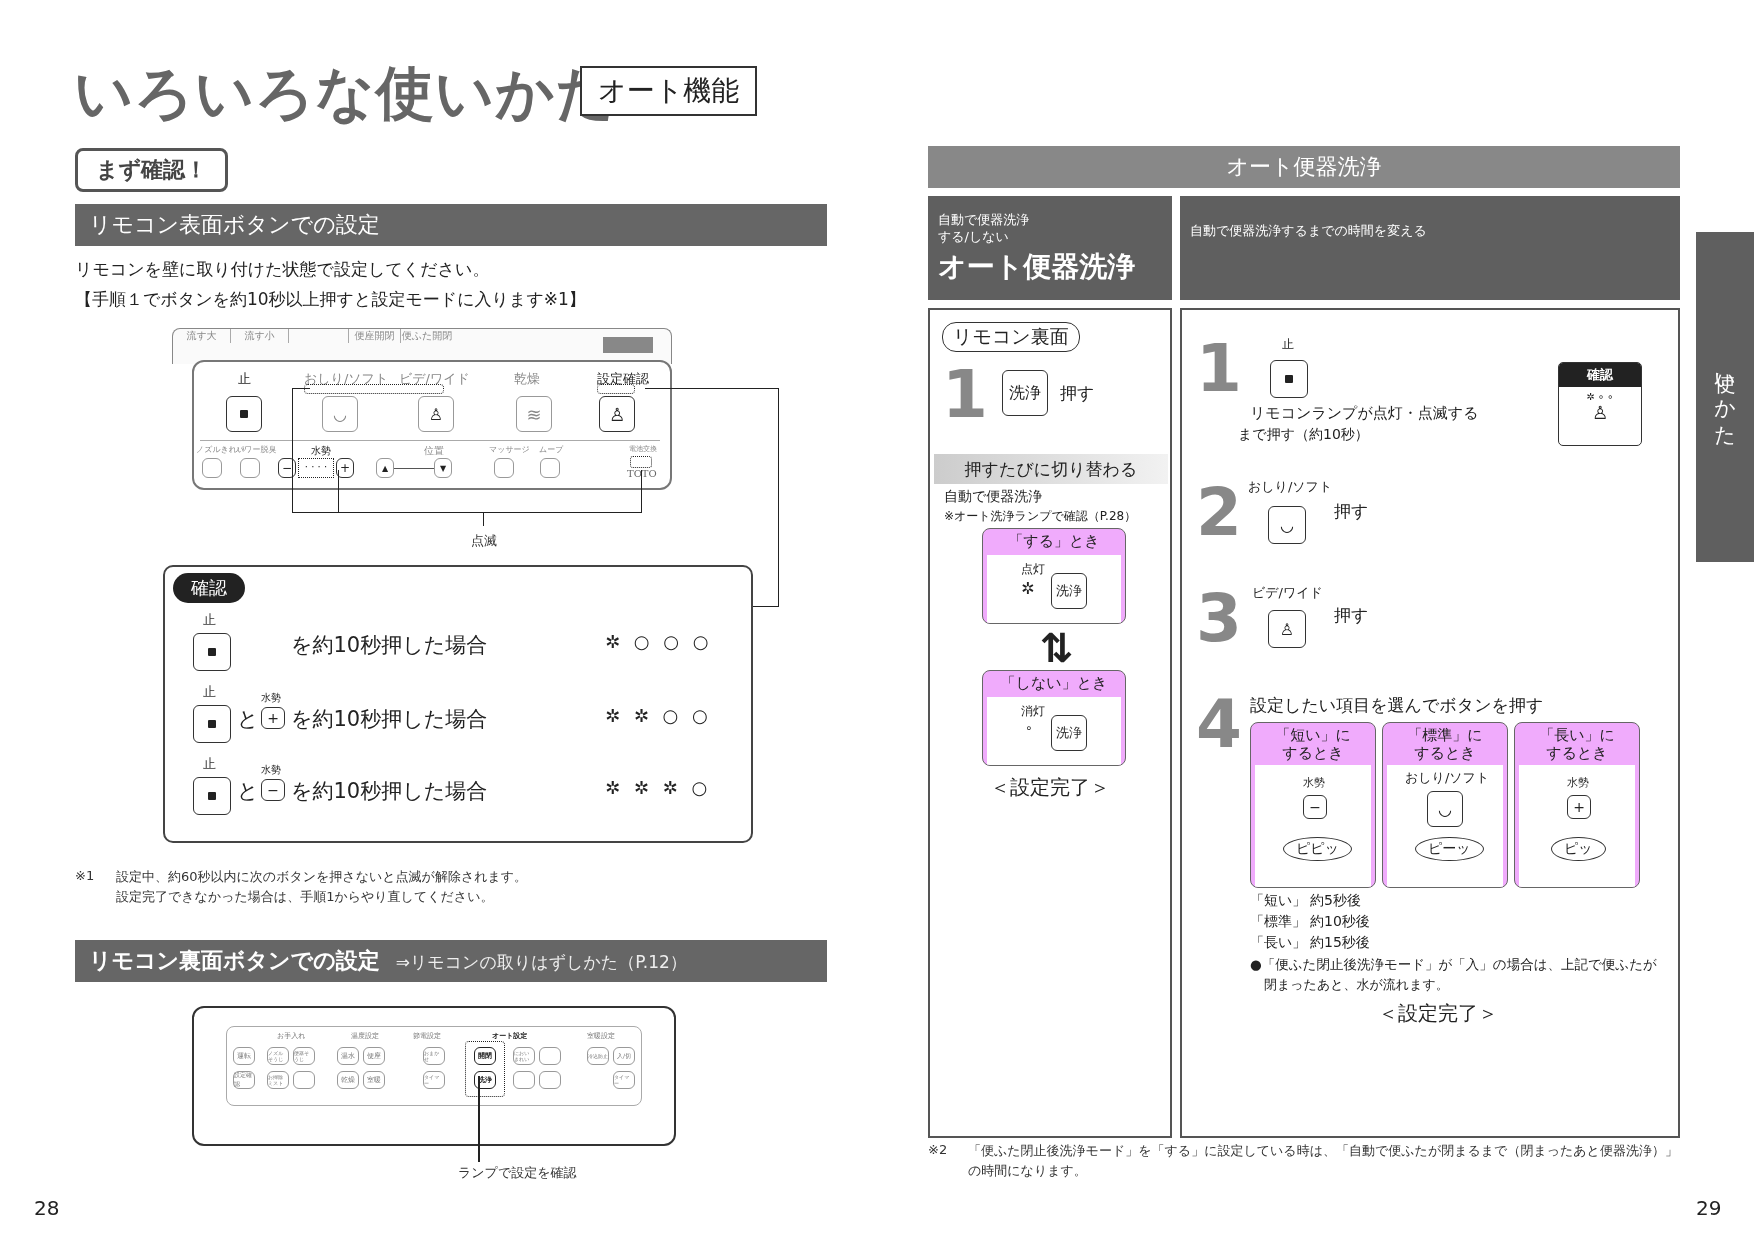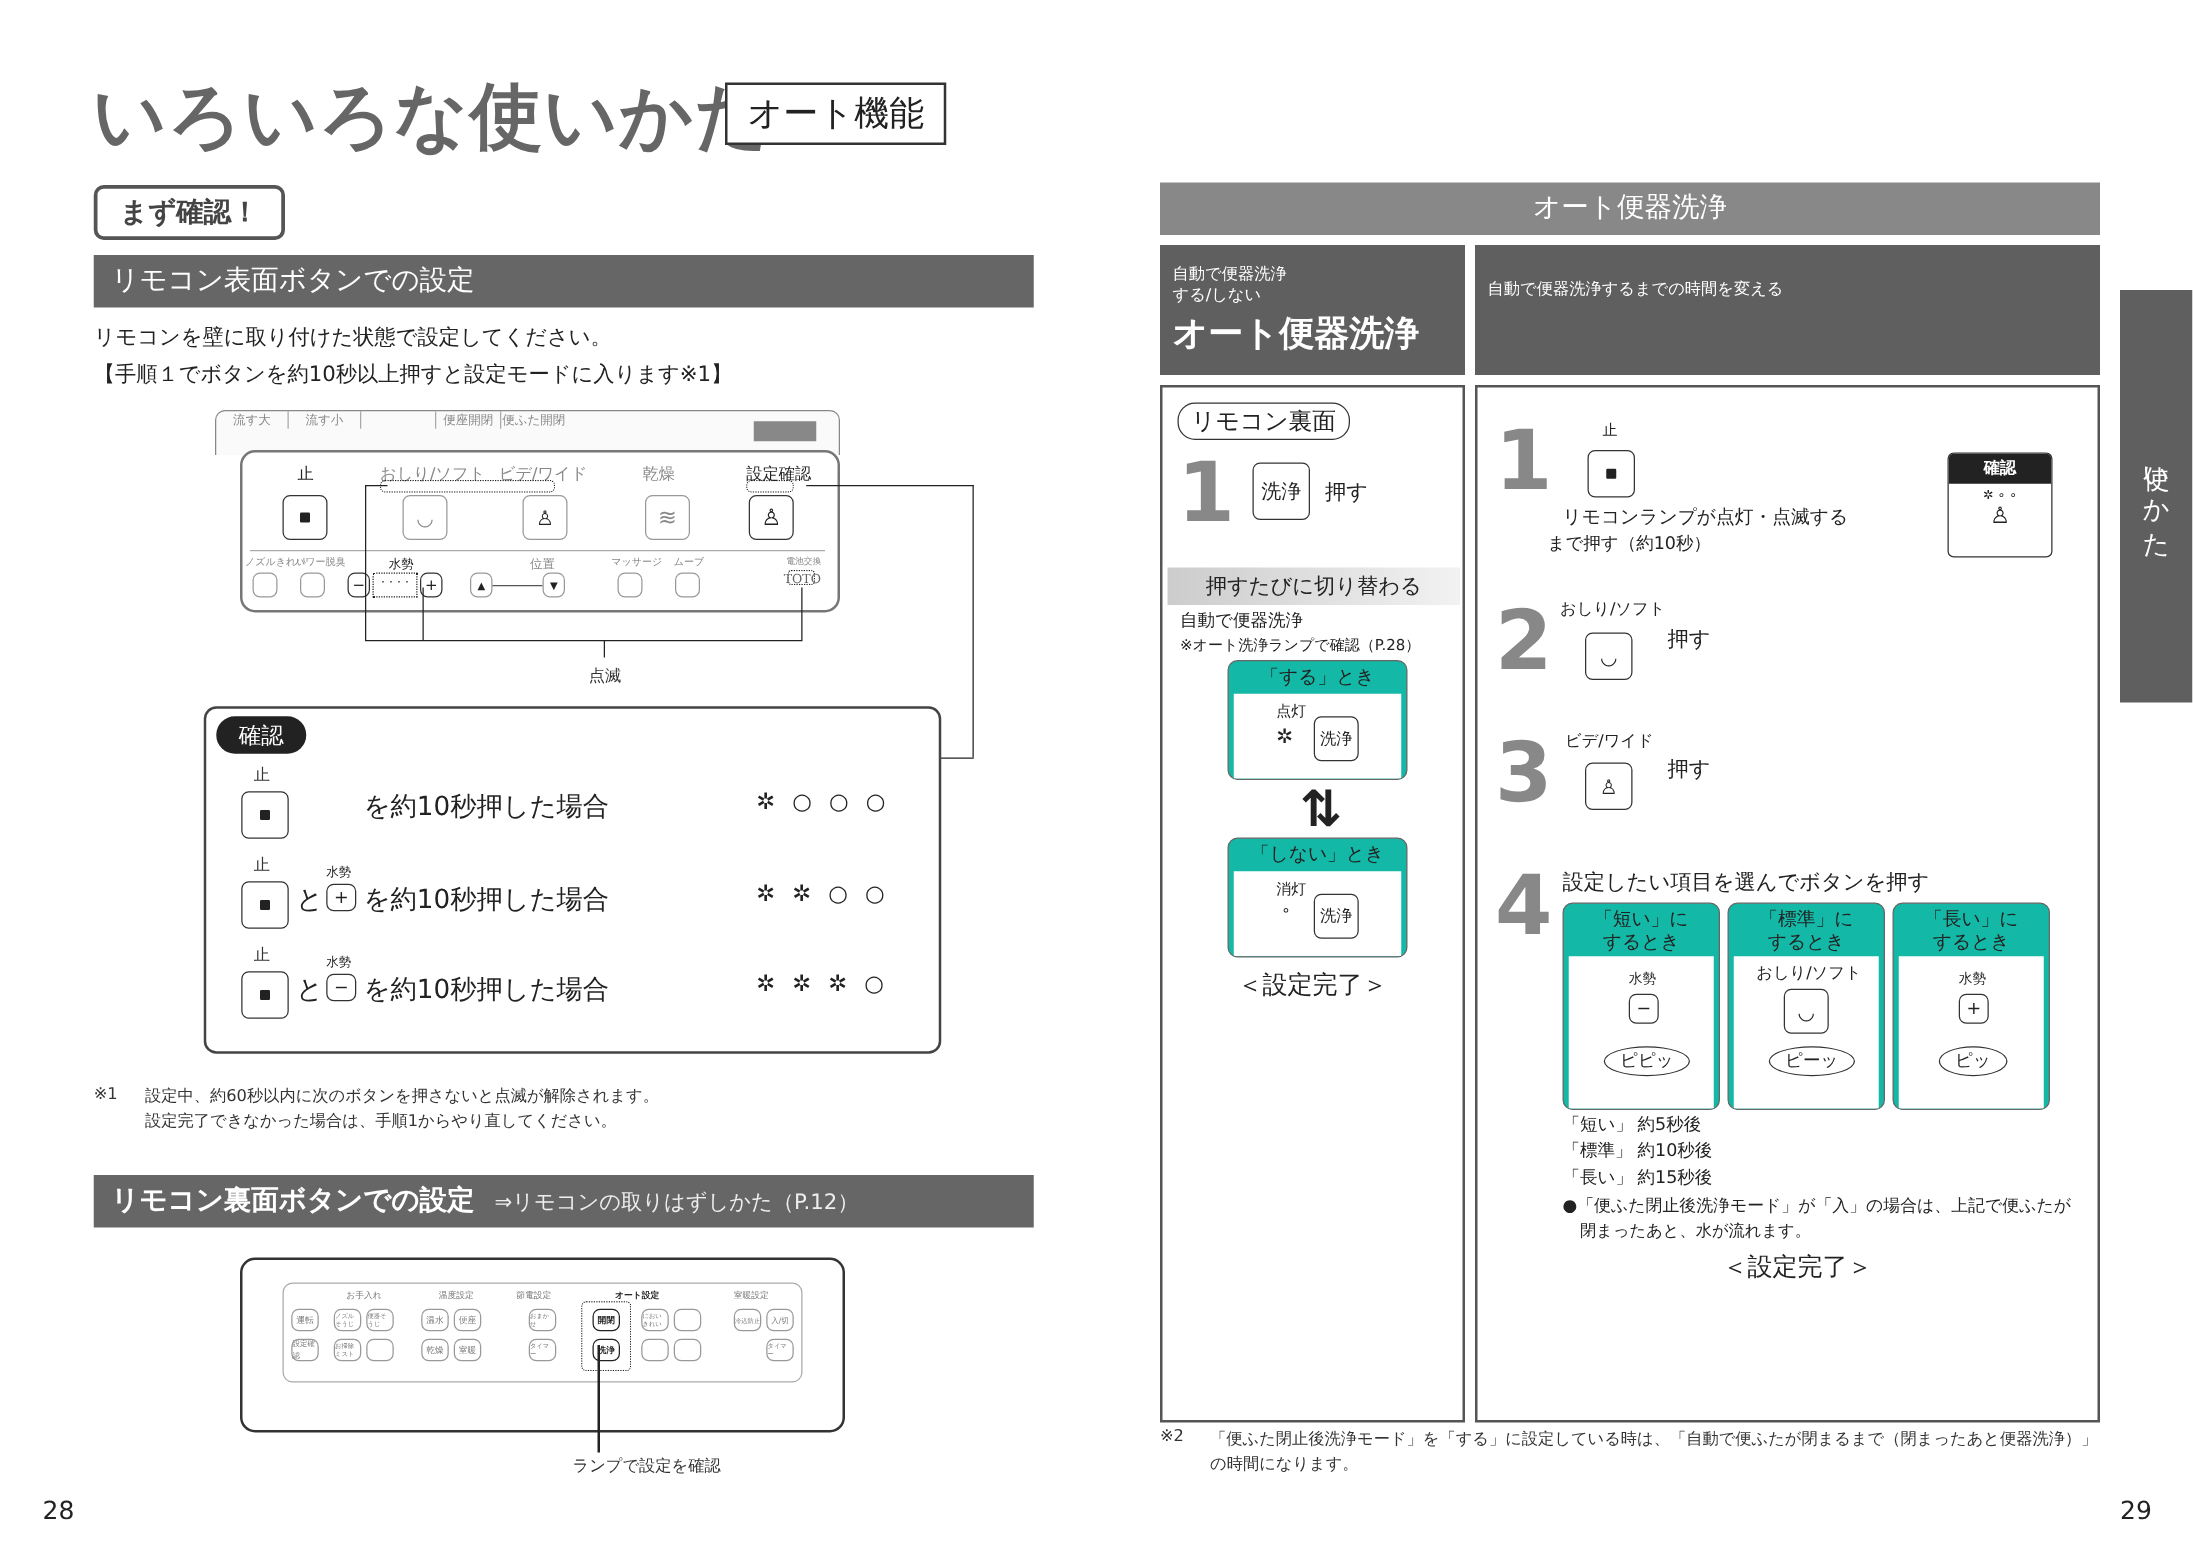--- a/index.html
+++ b/index.html
@@ -16,21 +16,21 @@
 .btnsq{border:1.5px solid #333;border-radius:6px;background:#fff;display:inline-flex;align-items:center;justify-content:center}
 .dot{width:8px;height:8px;background:#222;border-radius:1px}
 .confirm-box{left:163px;top:565px;width:590px;height:278px;border:2px solid #444;border-radius:10px}
 .pill{background:#222;color:#fff;border-radius:18px;padding:3px 18px;font-size:18px}
 .row-label{font-size:21px}
 .lamps{font-size:18px;letter-spacing:4px;color:#222}
 .grey-head{background:#888;color:#fff;height:42px;line-height:42px;text-align:center;font-size:22px}
 .darkcell{background:#5f5f5f;color:#fff}
 .bordered{border:2px solid #555}
 .bignum{font-size:66px;font-weight:bold;color:#888;line-height:1}
-.card{border:1.5px solid #666;border-radius:8px;background:#14b8a6;overflow:hidden}
+.card{border:1.5px solid #666;border-radius:8px;background:#f0abfc;overflow:hidden}
 .card .ch{text-align:center;font-size:15px;color:#222;padding:3px 0;line-height:1.2}
 .card .cb{background:#fff;margin:0 4px 4px 4px;height:calc(100% - 48px)}
 .bubble{border:1.5px solid #333;border-radius:50%;display:inline-block;padding:2px 12px;font-size:14px}
 .sidetab{left:1696px;top:232px;width:58px;height:330px;background:#5f5f5f;color:#fff;font-size:21px;display:flex;align-items:center;justify-content:center;writing-mode:vertical-rl;letter-spacing:2px}
 </style>
 </head>
 <body>
 
 <div class="abs title">いろいろな使いかた</div>
 <div class="abs title-tag">オート機能</div>
@@ -87,21 +87,21 @@
   <div class="abs btnsq" style="left:46px;top:96px;width:20px;height:20px;border-color:#999;font-size:10px"></div>
   <div class="abs btnsq" style="left:84px;top:96px;width:18px;height:20px;font-size:12px">−</div>
   <div class="abs" style="left:104px;top:96px;width:36px;height:20px;border:1.5px dotted #222;font-size:10px;text-align:center;line-height:16px">· · · ·</div>
   <div class="abs btnsq" style="left:142px;top:96px;width:18px;height:20px;font-size:12px">+</div>
   <div class="abs btnsq" style="left:182px;top:96px;width:18px;height:20px;border-color:#999;font-size:8px">▲</div>
   <div class="abs" style="left:200px;top:106px;width:40px;border-top:1px solid #555"></div>
   <div class="abs btnsq" style="left:240px;top:96px;width:18px;height:20px;border-color:#999;font-size:8px">▼</div>
   <div class="abs btnsq" style="left:300px;top:96px;width:20px;height:20px;border-color:#999"></div>
   <div class="abs btnsq" style="left:346px;top:96px;width:20px;height:20px;border-color:#999"></div>
   <div class="abs" style="left:436px;top:94px;width:22px;height:12px;border:1.5px dotted #222;border-radius:3px"></div>
-  <div class="abs" style="left:433px;top:96px;font-size:10px;color:#666;font-family:'DejaVu Serif',serif">TOTO</div>
+  <div class="abs" style="left:433px;top:106px;font-size:10px;color:#666;font-family:'DejaVu Serif',serif">TOTO</div>
 </div>
 
 <div class="abs" style="left:292px;top:388px;width:1px;height:124px;background:#222"></div>
 <div class="abs" style="left:338px;top:470px;width:1px;height:42px;background:#222"></div>
 <div class="abs" style="left:641px;top:470px;width:1px;height:42px;background:#222"></div>
 <div class="abs" style="left:292px;top:388px;width:18px;height:1px;background:#222"></div>
 <div class="abs" style="left:292px;top:512px;width:350px;height:1px;background:#222"></div>
 <div class="abs" style="left:483px;top:512px;width:1px;height:14px;background:#222"></div>
 <div class="abs small" style="left:471px;top:532px">点滅</div>
 <div class="abs" style="left:645px;top:388px;width:134px;height:1px;background:#222"></div>

